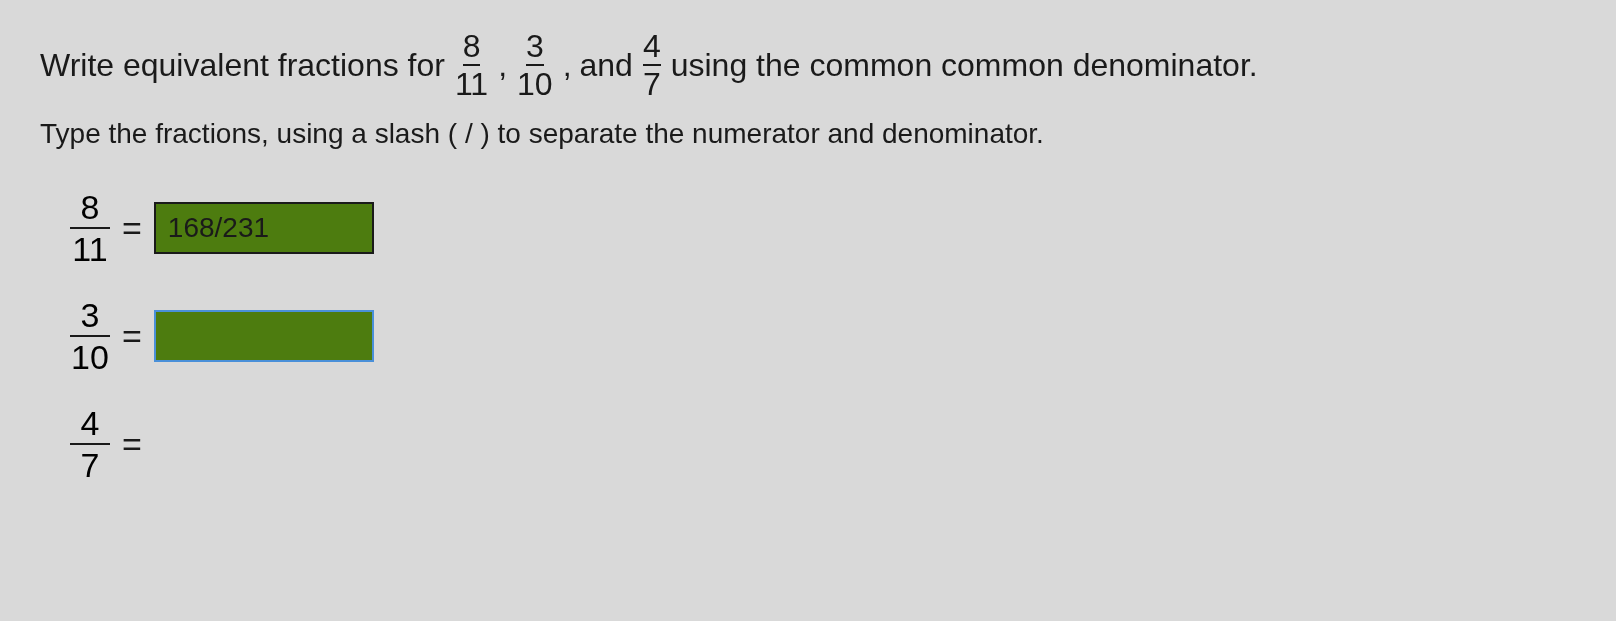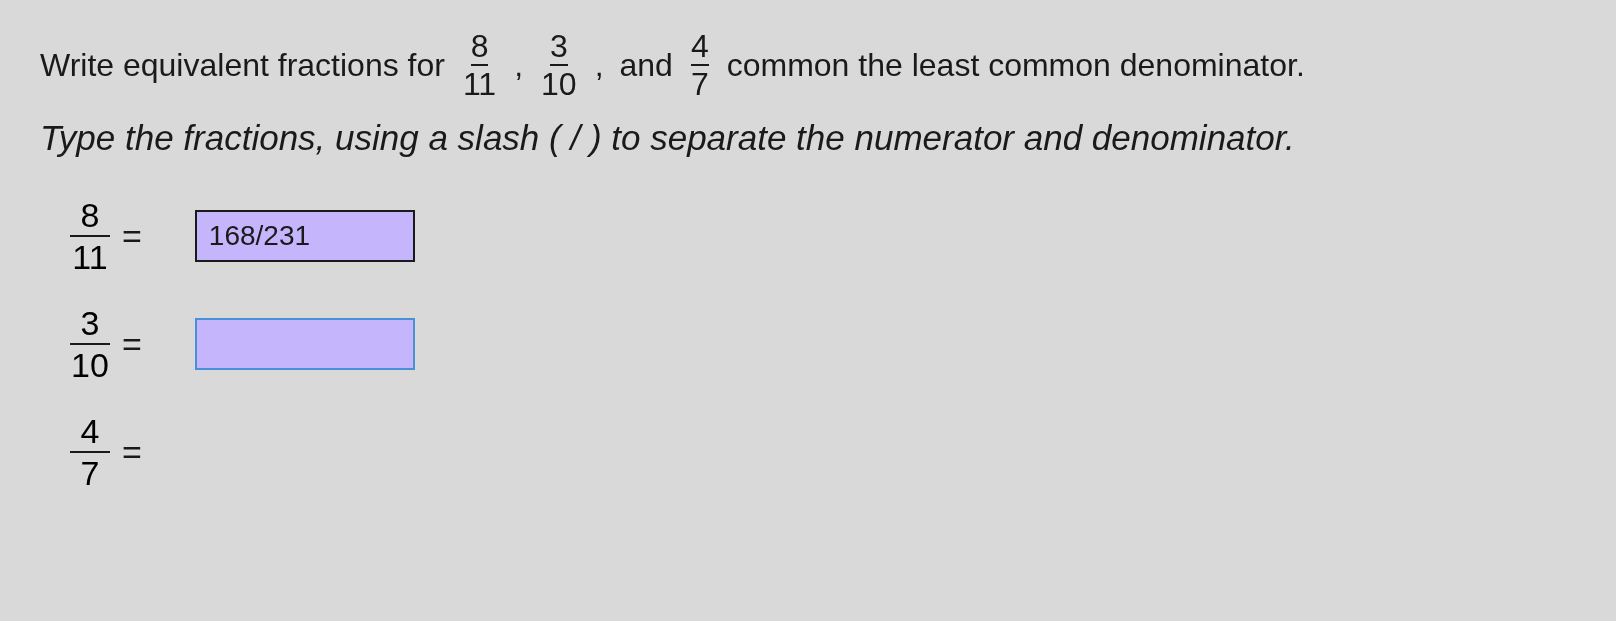--- a/index.html
+++ b/index.html
@@ -17,21 +17,21 @@
       padding: 30px 40px;
     }
 
     .main-instruction {
       font-size: 32px;
       color: #1a1a1a;
       margin-bottom: 18px;
       display: flex;
       align-items: center;
       flex-wrap: nowrap;
-      gap: 16px;
+      gap: 8px;
       white-space: nowrap;
     }
 
     .fraction-inline {
       display: inline-flex;
       flex-direction: column;
       align-items: center;
       font-size: 32px;
       line-height: 1;
       margin: 0 2px;
@@ -42,23 +42,22 @@
       padding-bottom: 2px;
       display: block;
     }
 
     .fraction-inline .frac-den {
       padding-top: 2px;
       display: block;
     }
 
     .sub-instruction {
-      font-size: 35px;
+      font-size: 28px;
       color: #1a1a1a;
-      font-style: italic;
       margin-bottom: 40px;
     }
 
     .fractions-container {
       display: flex;
       flex-direction: column;
       gap: 32px;
       margin-left: 30px;
     }
 
@@ -94,26 +93,25 @@
 
     .equals-sign {
       font-size: 34px;
       color: #1a1a1a;
     }
 
     .answer-input {
       font-size: 28px;
       padding: 6px 12px;
       border: 2px solid #1a1a1a;
-      background: #c4b5fd;
+      background: #4d7c0f;
       width: 220px;
       height: 52px;
       outline: none;
       color: #1a1a1a;
-      margin-left: 41px;
     }
 
     .answer-input.active-focus {
       border: 2.5px solid #4a90d9;
       outline: none;
     }
 
     .answer-input.filled {
       border: 2px solid #1a1a1a;
     }
@@ -131,21 +129,21 @@
   <span class="fraction-inline">
     <span class="frac-num">3</span>
     <span class="frac-den">10</span>
   </span>
   <span>,</span>
   <span>and</span>
   <span class="fraction-inline">
     <span class="frac-num">4</span>
     <span class="frac-den">7</span>
   </span>
-  <span>common the least common denominator.</span>
+  <span>using the common common denominator.</span>
 </div>
 
 <div class="sub-instruction">Type the fractions, using a slash ( / ) to separate the numerator and denominator.</div>
 
 <div class="fractions-container">
 
   <div class="fraction-row">
     <span class="fraction-large">
       <span class="frac-num">8</span>
       <span class="frac-den">11</span>

